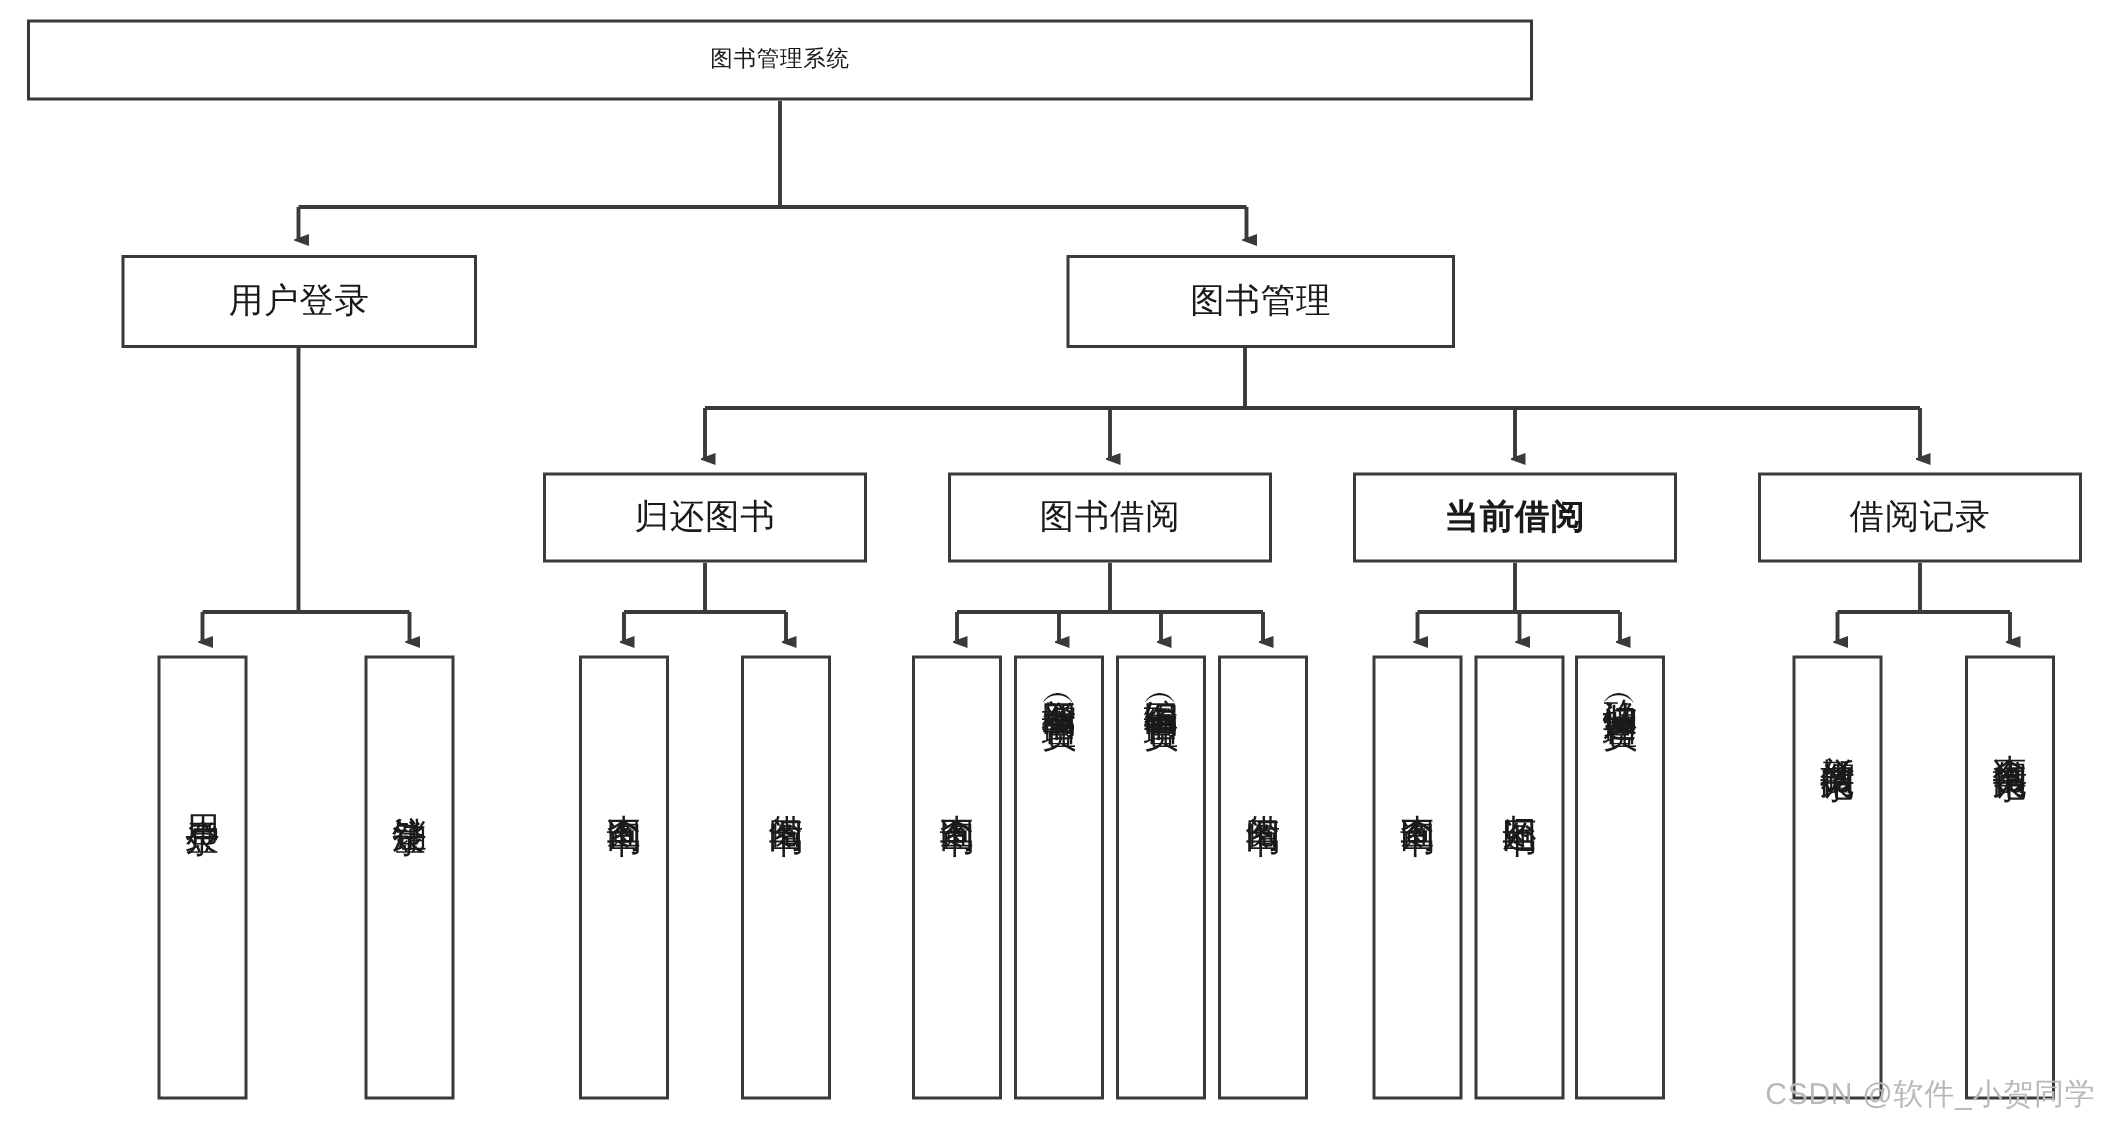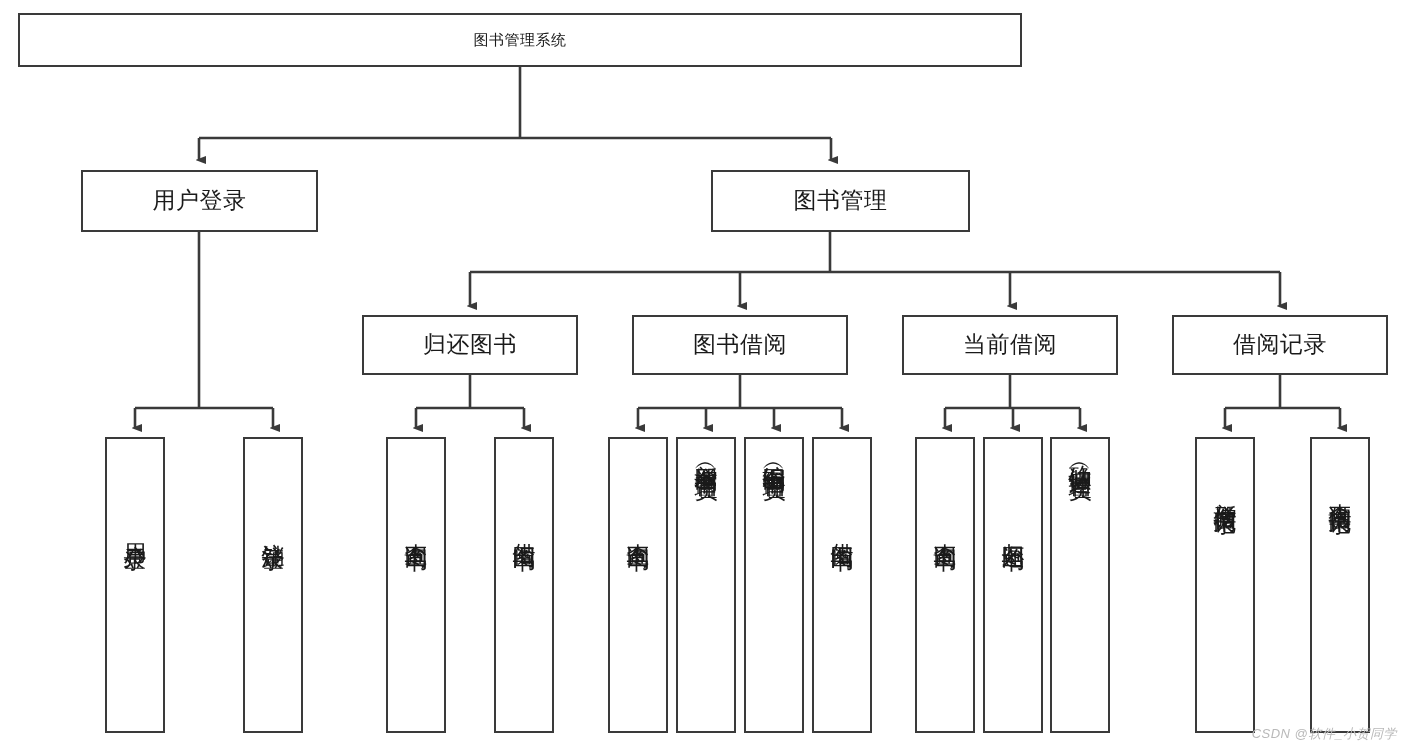--- a/index.html
+++ b/index.html
@@ -57,25 +57,24 @@
     text-orientation: upright;
     font-size: 23px;
     line-height: 1.0;
     letter-spacing: 2px;
     white-space: nowrap;
   }
   .watermark {
     position: absolute;
     right: 8px;
     bottom: 4px;
-    font-size: 13px;
+    font-size: 20px;
     color: #b9b9b9;
     letter-spacing: 0.5px;
     white-space: nowrap;
-    font-style: italic;
   }
 </style>
 </head>
 <body>
 
 <div id="canvas">
 
   <svg class="edges" viewBox="0 0 1405 747">
     <defs>
       <marker id="arrow" markerWidth="10" markerHeight="10" refX="4" refY="7" orient="auto" markerUnits="userSpaceOnUse">
@@ -136,21 +135,21 @@
   <div class="node h-node" style="left:711px; top:170px; width:259px; height:62px;">
     <span class="label">图书管理</span>
   </div>
 
   <div class="node h-node" style="left:362px; top:315px; width:216px; height:60px;">
     <span class="label">归还图书</span>
   </div>
   <div class="node h-node" style="left:632px; top:315px; width:216px; height:60px;">
     <span class="label">图书借阅</span>
   </div>
-  <div class="node h-node" style="left:902px; top:315px; width:216px; height:60px;">
+  <div class="node h-node" style="left:902px; top:315px; width:216px; height:60px;font-weight:bold;">
     <span class="label">当前借阅</span>
   </div>
   <div class="node h-node" style="left:1172px; top:315px; width:216px; height:60px;">
     <span class="label">借阅记录</span>
   </div>
 
   <div class="node v-node" style="left:105px; top:437px; width:60px; height:296px; padding-top:86px;">
     <span class="label">用户登录</span>
   </div>
   <div class="node v-node" style="left:243px; top:437px; width:60px; height:296px; padding-top:86px;">

